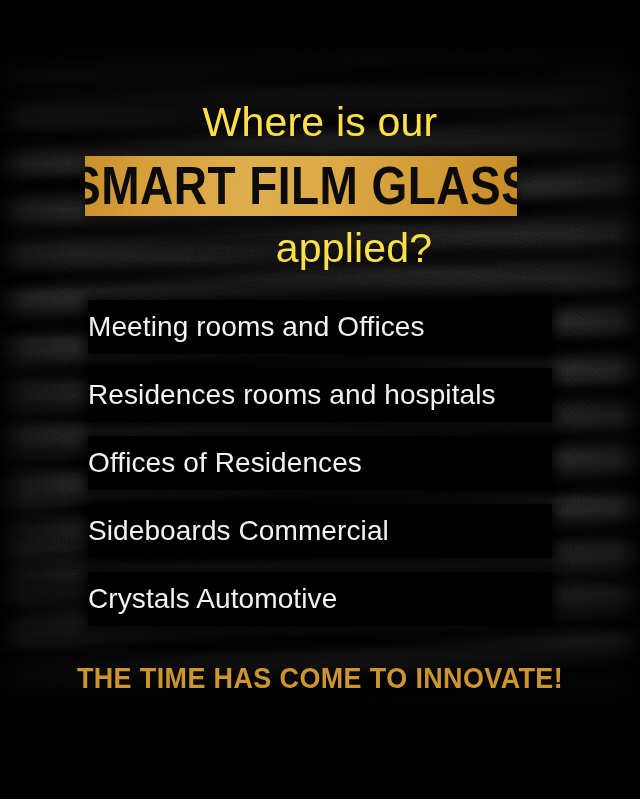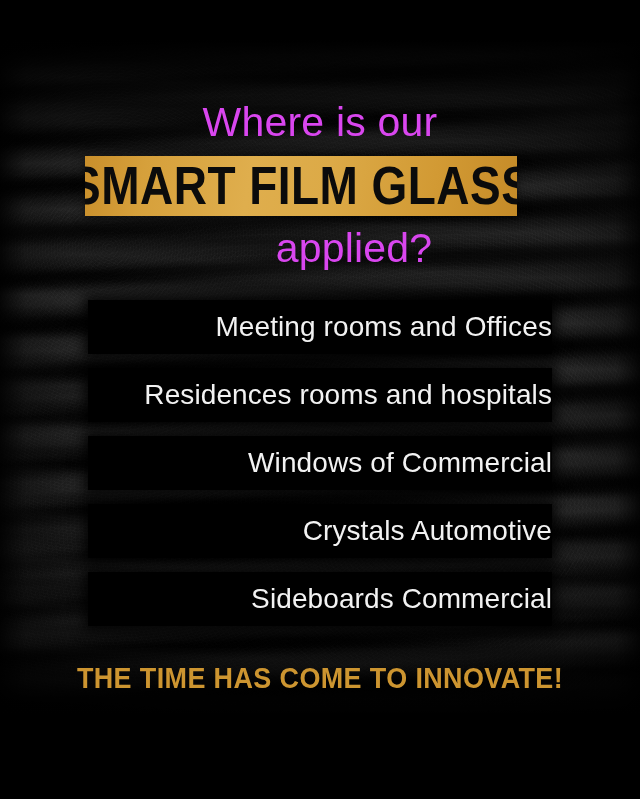--- a/index.html
+++ b/index.html
@@ -107,21 +107,21 @@
     z-index: 5;
     width: 640px;
     height: 799px;
   }
 
   .headline {
     position: absolute;
     left: 0;
     width: 640px;
     text-align: center;
-    color: #d946ef;
+    color: #fde047;
     font-family: "Liberation Sans", sans-serif;
     font-weight: 400;
     font-size: 41px;
     letter-spacing: 0.2px;
     line-height: 1;
     white-space: nowrap;
   }
   #headline-top    { top: 102px; }
   #headline-bottom { top: 228px; margin-left: 34px; }
 
@@ -164,21 +164,21 @@
     top: 300px;
     width: 464px;
   }
   .apply-bar {
     width: 464px;
     height: 54px;
     margin-bottom: 14px;
     background: #000000;
     display: flex;
     align-items: center;
-    justify-content: flex-end;
+    justify-content: flex-start;
     box-shadow: 0 0 12px 4px rgba(0,0,0,0.85);
   }
   .apply-bar-label {
     color: #f2f2f2;
     font-family: "Liberation Sans", sans-serif;
     font-weight: 400;
     font-size: 28px;
     line-height: 1;
     letter-spacing: 0.1px;
     white-space: nowrap;
@@ -227,29 +227,29 @@
 
       <div class="apply-bar">
         <span class="apply-bar-label">Meeting rooms and Offices</span>
       </div>
 
       <div class="apply-bar">
         <span class="apply-bar-label">Residences rooms and hospitals</span>
       </div>
 
       <div class="apply-bar">
-        <span class="apply-bar-label">Windows of Commercial</span>
+        <span class="apply-bar-label">Offices of Residences</span>
+      </div>
+
+      <div class="apply-bar">
+        <span class="apply-bar-label">Sideboards Commercial</span>
       </div>
 
       <div class="apply-bar">
         <span class="apply-bar-label">Crystals Automotive</span>
-      </div>
-
-      <div class="apply-bar">
-        <span class="apply-bar-label">Sideboards Commercial</span>
       </div>
 
     </div>
 
     <div id="tagline">THE TIME HAS COME TO INNOVATE!</div>
 
   </div>
 </div>
 
 </body></html>

